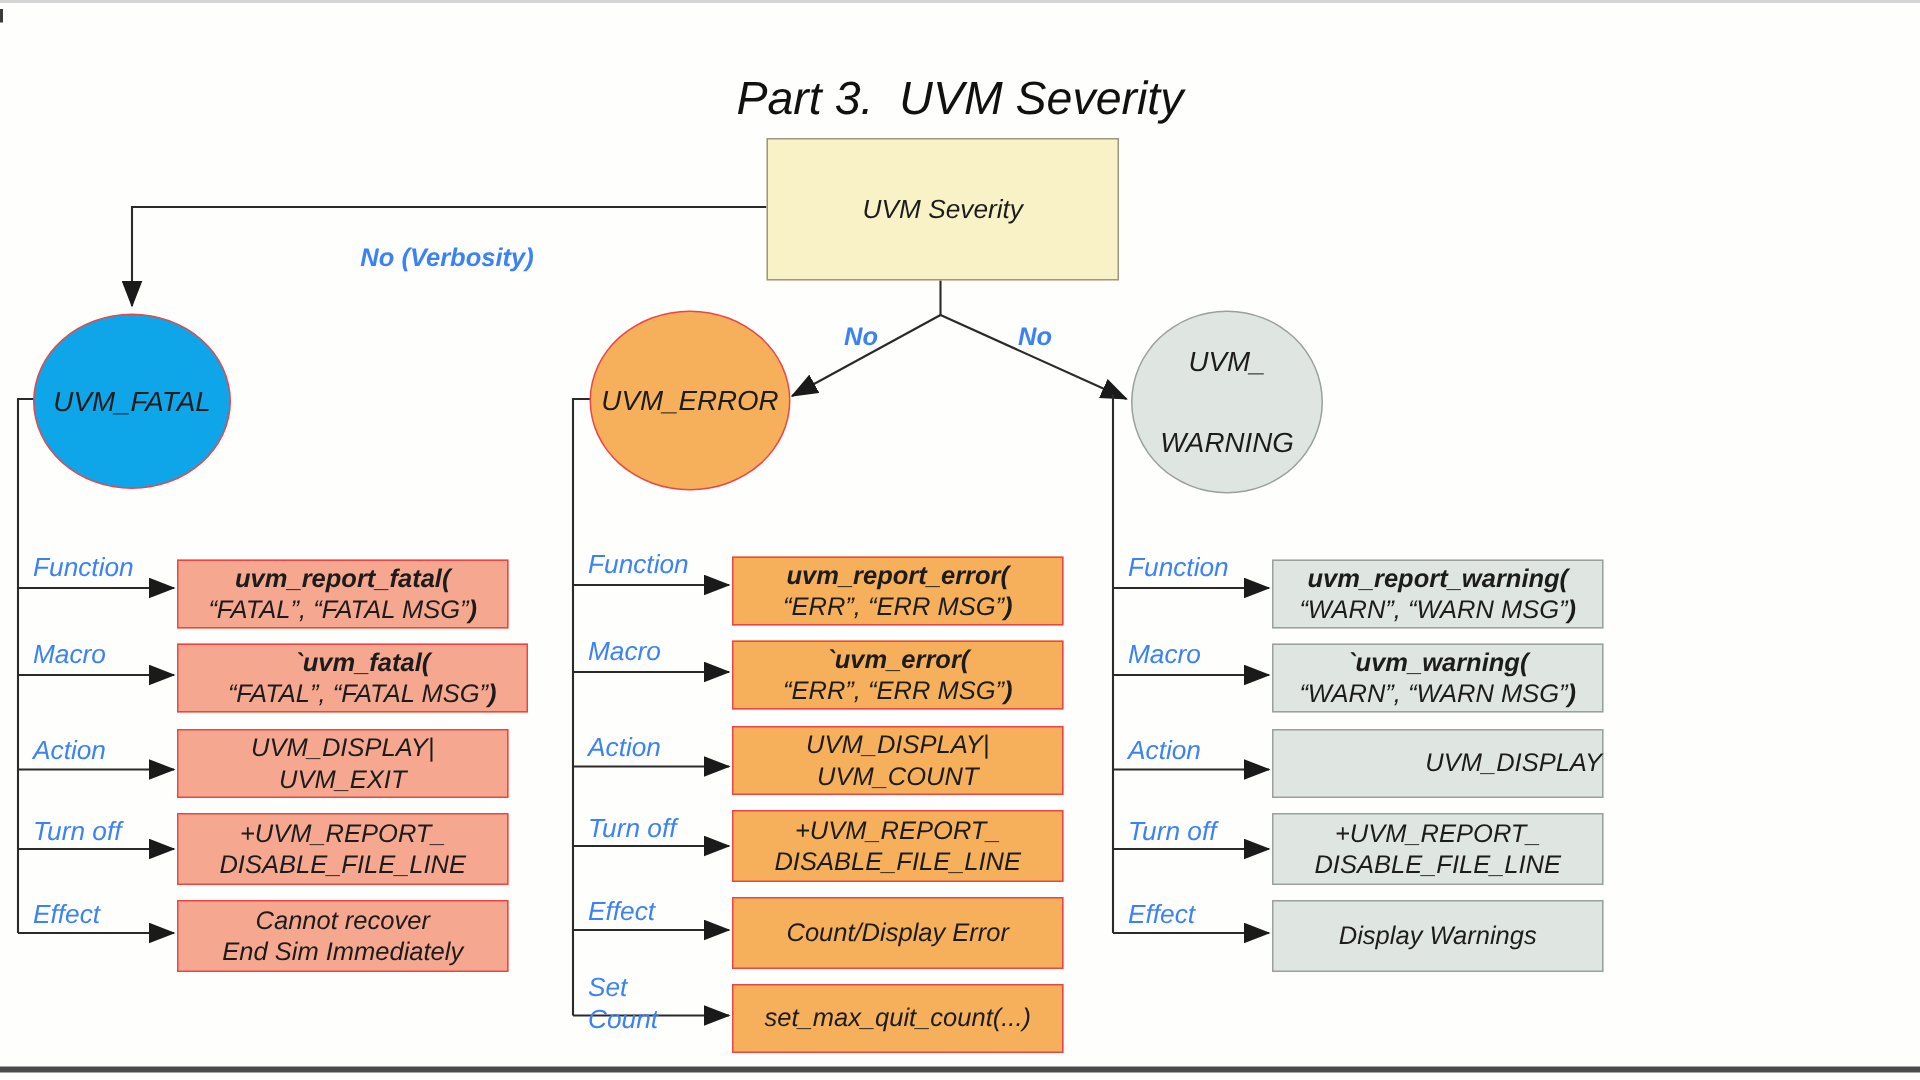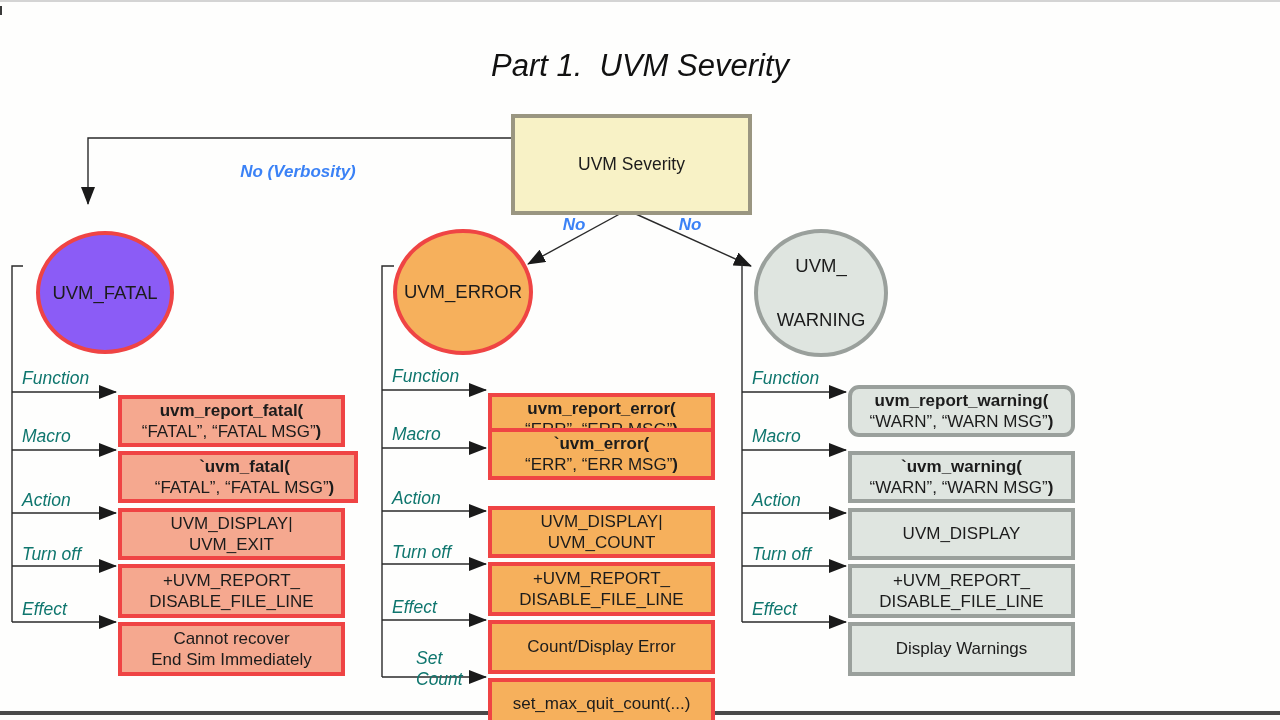--- a/index.html
+++ b/index.html
@@ -10,36 +10,36 @@
   }
   .frame-top{position:absolute;left:0;top:0;width:1280px;height:2px;background:#d4d4d4;}
   .frame-tick{position:absolute;left:0;top:6px;width:2px;height:9px;background:#3a3a3a;}
   .frame-bottom{position:absolute;left:0;top:711px;width:1280px;height:4px;background:#4a4a4a;}
   svg.wires{position:absolute;left:0;top:0;z-index:1;}
   .title{
     position:absolute;left:470px;top:48px;width:340px;z-index:2;
     font-size:31px;font-style:italic;text-align:center;white-space:pre;color:#111;
   }
   .node{
-    position:absolute;z-index:2;border:4px solid #ef4444;
+    position:absolute;z-index:2;border:1px solid #ef4444;
     display:flex;flex-direction:column;align-items:center;justify-content:center;
-    text-align:center;margin-top:22px;
+    font-style:italic;text-align:center;
   }
   .rootbox{left:511px;top:92px;width:233px;height:93px;background:#f8f2c6;border-color:#9a9681;font-size:17.5px;}
   .circle{border-radius:50%;font-size:18.5px;line-height:22px;}
-  .c-fatal{left:36px;top:209px;width:130px;height:115px;background:#8b5cf6;}
+  .c-fatal{left:22px;top:209px;width:130px;height:115px;background:#0ea5e9;}
   .c-error{left:393px;top:207px;width:132px;height:118px;background:#f6b05c;}
   .c-warning{left:754px;top:207px;width:126px;height:120px;background:#dfe5e0;border-color:#9aa09c;gap:32px;}
   .rowbox{font-size:17px;line-height:21.5px;}
   .bx-f{left:118px;width:219px;background:#f5a88f;}
   .bx-e{left:488px;width:219px;background:#f6b05c;}
   .bx-w{left:848px;width:219px;background:#dfe5e0;border-color:#9aa09c;}
   .rowlabel{
     position:absolute;z-index:2;font-style:italic;font-size:17.5px;
-    line-height:21px;color:#0f766e;white-space:pre;
+    line-height:21px;color:#3b82f6;white-space:pre;
   }
   .lb-f{left:22px;}
   .lb-e{left:392px;}
   .lb-w{left:752px;}
   .edgelabel{
     position:absolute;z-index:2;font-style:italic;font-weight:bold;
     font-size:17px;text-align:center;color:#3b82f6;
   }
   .b{font-weight:bold;}
 </style>
@@ -83,21 +83,21 @@
 
     <path d="M742,263 V622"></path>
     <path d="M742,392 H846" marker-end="url(#arr)"></path>
     <path d="M742,450 H846" marker-end="url(#arr)"></path>
     <path d="M742,513 H846" marker-end="url(#arr)"></path>
     <path d="M742,566 H846" marker-end="url(#arr)"></path>
     <path d="M742,622 H846" marker-end="url(#arr)"></path>
   </g>
 </svg>
 
-<div class="title">Part 1.  UVM Severity</div>
+<div class="title">Part 3.  UVM Severity</div>
 
 <div class="node rootbox">
   <span>UVM Severity</span>
 </div>
 
 <div class="edgelabel" style="left:228px;top:162px;width:140px;">No (Verbosity)</div>
 <div class="edgelabel" style="left:558px;top:215px;width:32px;">No</div>
 <div class="edgelabel" style="left:674px;top:215px;width:32px;">No</div>
 
 <div class="node circle c-fatal">
@@ -141,21 +141,21 @@
   <div><span>End Sim Immediately</span></div>
 </div>
 
 <div class="rowlabel lb-e" style="top:366px;">Function</div>
 <div class="node rowbox bx-e" style="top:371px;height:44px;">
   <div><span class="b">uvm_report_error(</span></div>
   <div><span>“ERR”, “ERR MSG”</span><span class="b">)</span></div>
 </div>
 
 <div class="rowlabel lb-e" style="top:424px;">Macro</div>
-<div class="node rowbox bx-e" style="top:406px;height:44px;">
+<div class="node rowbox bx-e" style="top:427px;height:44px;">
   <div><span class="b">`uvm_error(</span></div>
   <div><span>“ERR”, “ERR MSG”</span><span class="b">)</span></div>
 </div>
 
 <div class="rowlabel lb-e" style="top:488px;">Action</div>
 <div class="node rowbox bx-e" style="top:484px;height:44px;">
   <div><span>UVM_DISPLAY|</span></div>
   <div><span>UVM_COUNT</span></div>
 </div>
 
@@ -163,39 +163,39 @@
 <div class="node rowbox bx-e" style="top:540px;height:46px;">
   <div><span>+UVM_REPORT_</span></div>
   <div><span>DISABLE_FILE_LINE</span></div>
 </div>
 
 <div class="rowlabel lb-e" style="top:597px;">Effect</div>
 <div class="node rowbox bx-e" style="top:598px;height:46px;text-align:right;">
   <div><span>Count/Display Error</span></div>
 </div>
 
-<div class="rowlabel lb-e" style="top:648px;margin-left:24px;"><span>Set</span><br><span>Count</span></div>
+<div class="rowlabel lb-e" style="top:648px;"><span>Set</span><br><span>Count</span></div>
 <div class="node rowbox bx-e" style="top:656px;height:44px;">
   <div><span>set_max_quit_count(...)</span></div>
 </div>
 
 <div class="rowlabel lb-w" style="top:368px;">Function</div>
-<div class="node rowbox bx-w" style="top:363px;height:44px;border-radius:11px;">
+<div class="node rowbox bx-w" style="top:373px;height:44px;">
   <div><span class="b">uvm_report_warning(</span></div>
   <div><span>“WARN”, “WARN MSG”</span><span class="b">)</span></div>
 </div>
 
 <div class="rowlabel lb-w" style="top:426px;">Macro</div>
 <div class="node rowbox bx-w" style="top:429px;height:44px;">
   <div><span class="b">`uvm_warning(</span></div>
   <div><span>“WARN”, “WARN MSG”</span><span class="b">)</span></div>
 </div>
 
 <div class="rowlabel lb-w" style="top:490px;">Action</div>
-<div class="node rowbox bx-w" style="top:486px;height:44px;">
+<div class="node rowbox bx-w" style="top:486px;height:44px;align-items:flex-end;">
   <div><span>UVM_DISPLAY</span></div>
 </div>
 
 <div class="rowlabel lb-w" style="top:544px;">Turn off</div>
 <div class="node rowbox bx-w" style="top:542px;height:46px;">
   <div><span>+UVM_REPORT_</span></div>
   <div><span>DISABLE_FILE_LINE</span></div>
 </div>
 
 <div class="rowlabel lb-w" style="top:599px;">Effect</div>

